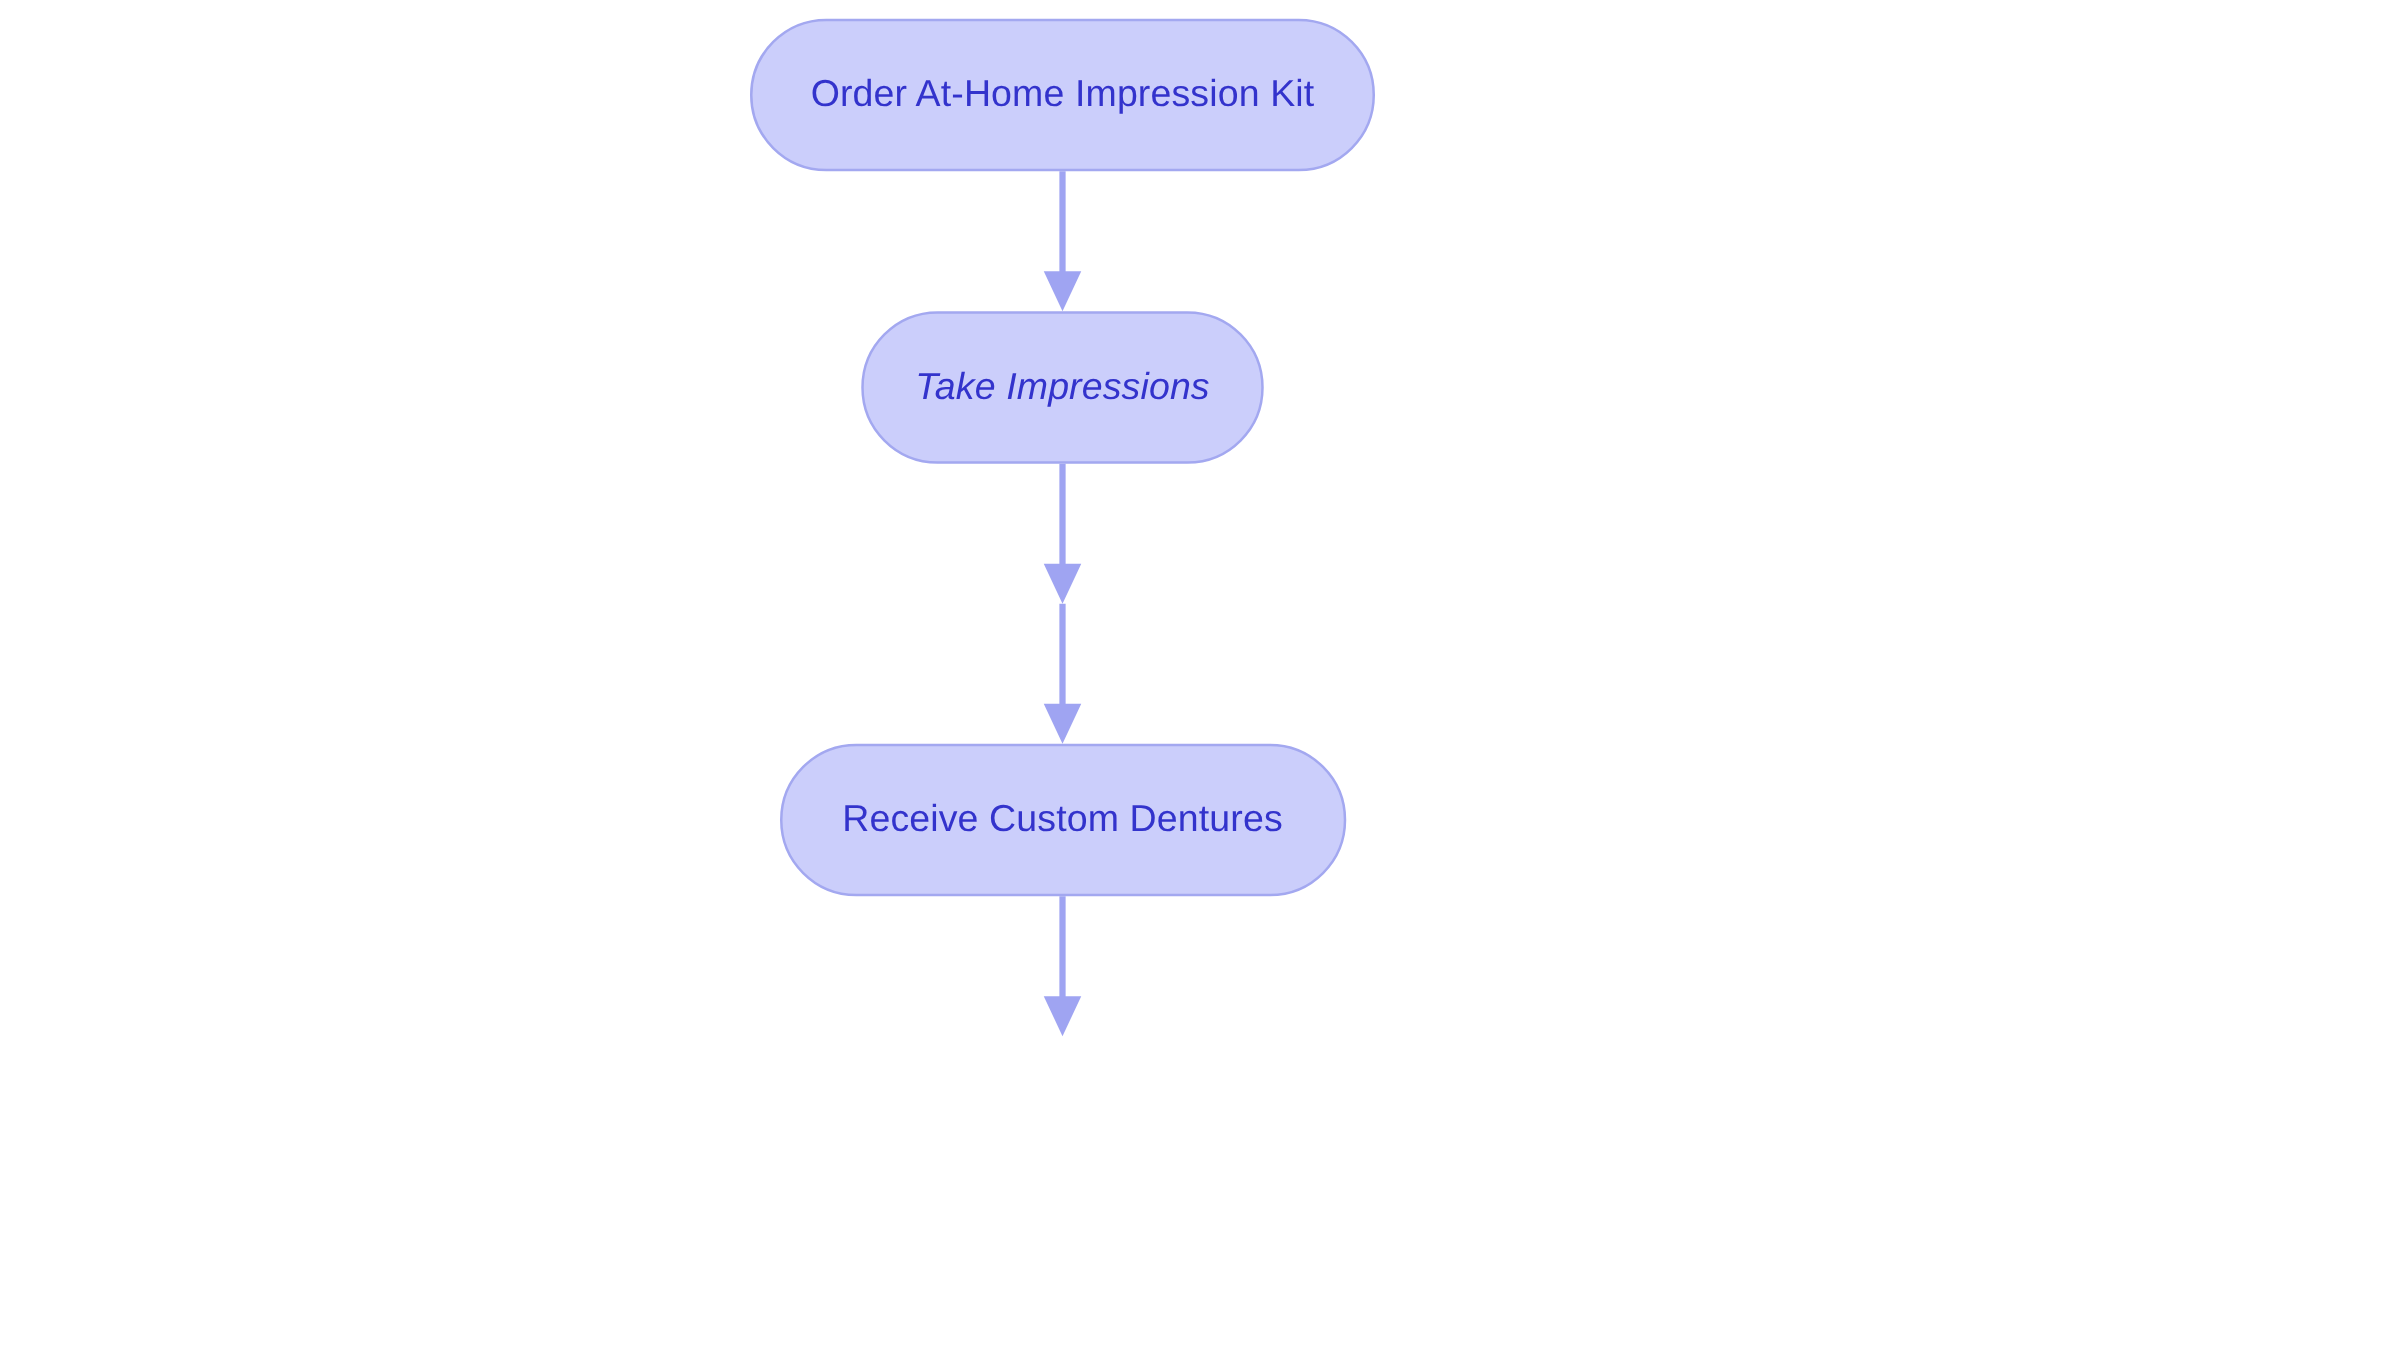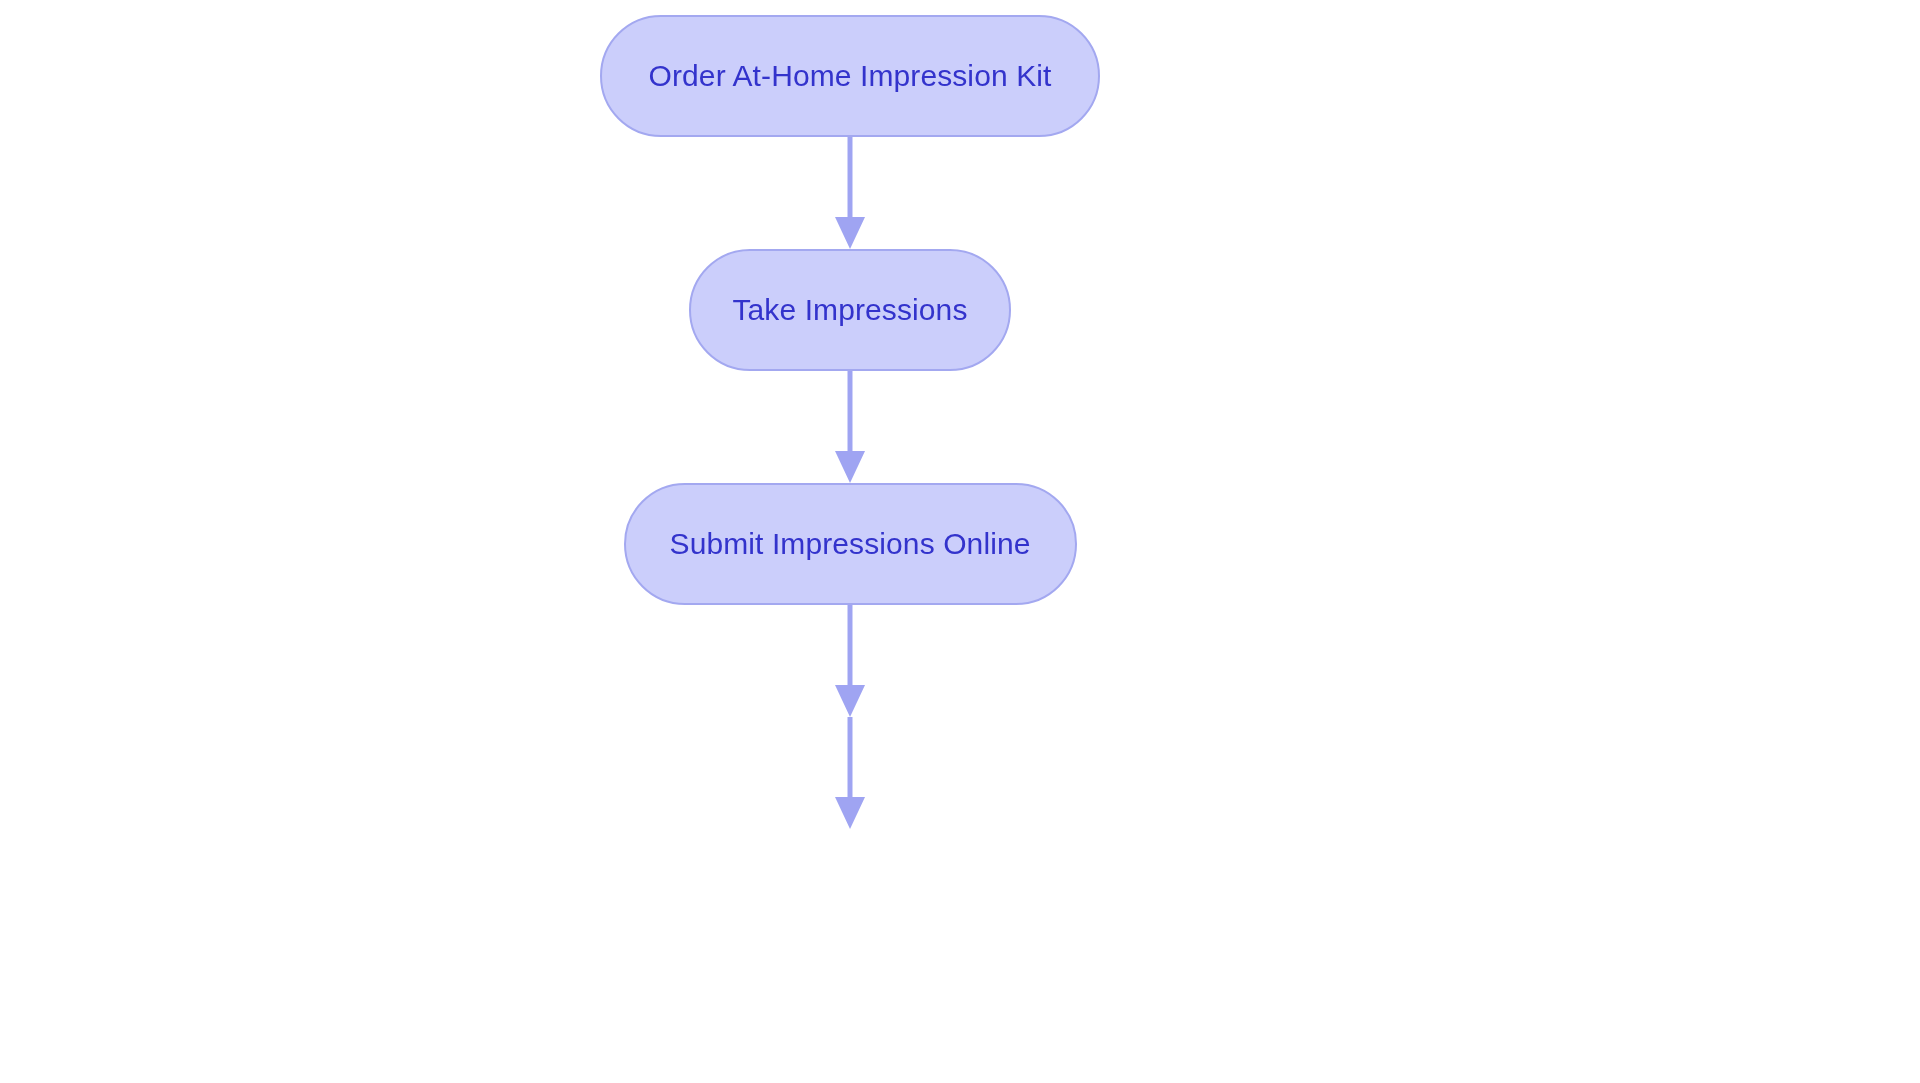--- a/index.html
+++ b/index.html
@@ -52,21 +52,21 @@
   .flow-node .node-label {
     font-size: 30px;
     line-height: 1;
     color: #3333cc;
     letter-spacing: 0.1px;
     font-weight: 400;
   }
 
   
   .flow-node.n0 { width: 500px; }
-  .flow-node.n1 { width: 322px; }
+  .flow-node.n1 { width: 322px; font-style: italic; }
   .flow-node.n2 { width: 453px; }
   .flow-node.n3 { width: 453px; }
   .flow-node.n4 { width: 380px; }
 
   .flow-connector {
     width: 40px;
     height: 112px;
     position: relative;
     display: block;
   }
@@ -98,31 +98,31 @@
       <span class="node-label">Take Impressions</span>
     </div>
 
     <div class="flow-connector">
       <svg viewBox="0 0 40 112" xmlns="http://www.w3.org/2000/svg" aria-hidden="true">
         <line x1="20" y1="0" x2="20" y2="86" stroke="#9fa4f2" stroke-width="5"></line>
         <polygon points="20,112 5,80 35,80" fill="#9fa4f2"></polygon>
       </svg>
     </div>
 
-    <div class="flow-node n2">
-      <span class="node-label">Submit Impressions Online</span>
-    </div>
 
     <div class="flow-connector">
       <svg viewBox="0 0 40 112" xmlns="http://www.w3.org/2000/svg" aria-hidden="true">
         <line x1="20" y1="0" x2="20" y2="86" stroke="#9fa4f2" stroke-width="5"></line>
         <polygon points="20,112 5,80 35,80" fill="#9fa4f2"></polygon>
       </svg>
     </div>
 
+    <div class="flow-node n3">
+      <span class="node-label">Receive Custom Dentures</span>
+    </div>
 
     <div class="flow-connector">
       <svg viewBox="0 0 40 112" xmlns="http://www.w3.org/2000/svg" aria-hidden="true">
         <line x1="20" y1="0" x2="20" y2="86" stroke="#9fa4f2" stroke-width="5"></line>
         <polygon points="20,112 5,80 35,80" fill="#9fa4f2"></polygon>
       </svg>
     </div>
 
 
   </div>

